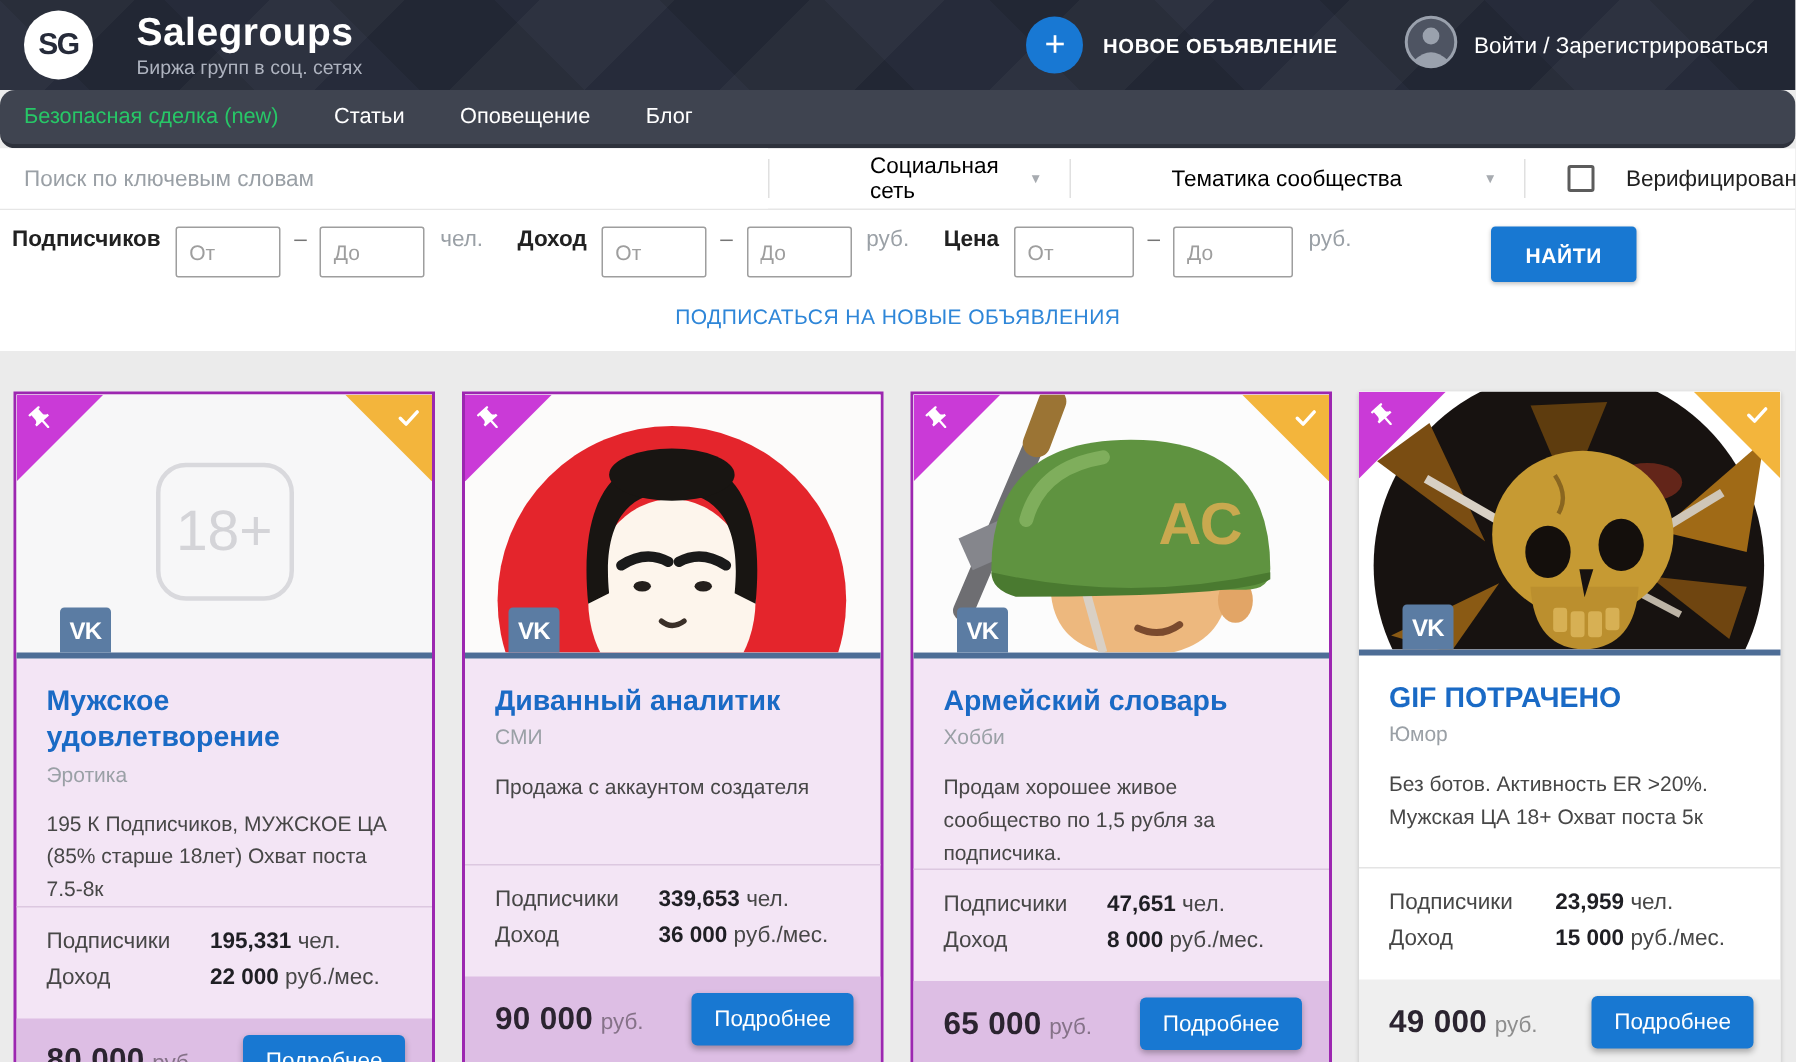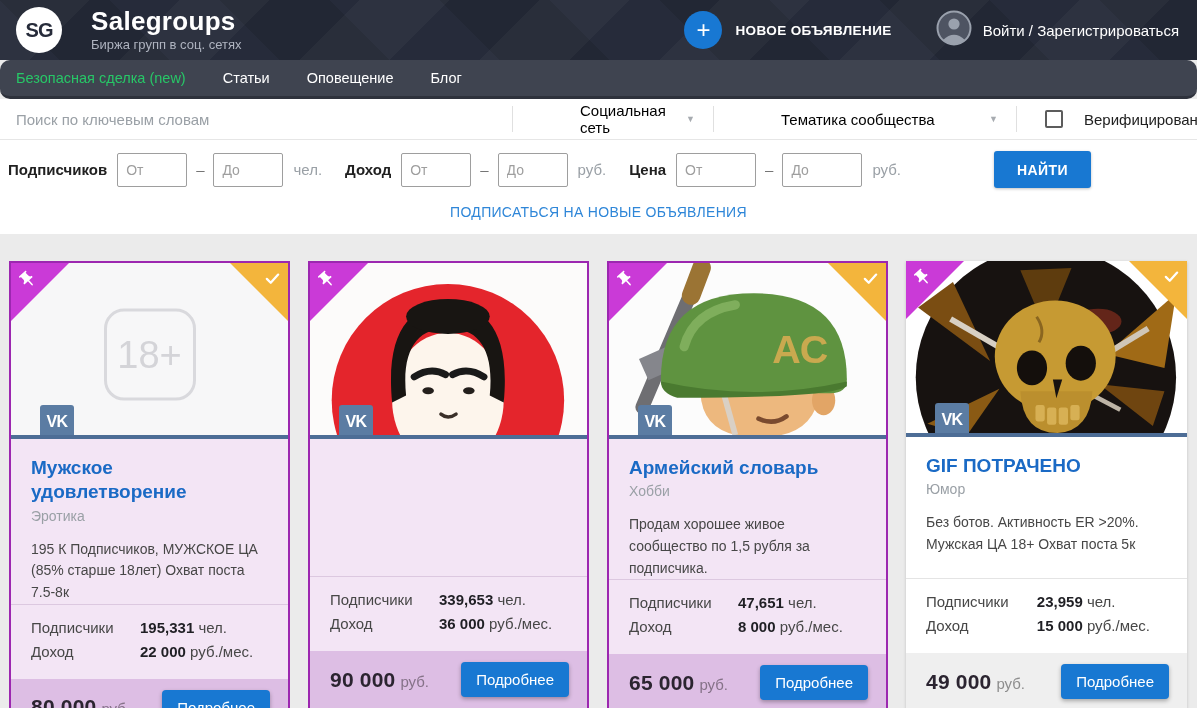--- a/index.html
+++ b/index.html
@@ -45,21 +45,21 @@
   .select { display:flex; align-items:center; justify-content:space-between; cursor:pointer;
     padding:0 18px 0 26px; height:100%; }
   .select.s1 { width:200px; }
   .select.s2 { width:302px; }
   .select-label { color:#000000; font-size:15px;margin-left:41px; }
   .caret { color:#a7abb0; font-size:9px; margin-left:14px; }
   .chk-wrap { display:flex; align-items:center; gap:21px; padding:0 16px 0 28px; width:180px; }
   .chk-box { width:18px; height:18px; border:2px solid #5c5c5c; border-radius:2px; background:#fff; cursor:pointer; flex:0 0 auto; }
   .chk-label { font-size:15px; color:#212121; }
 
-  .row2 { display:flex; align-items:center; padding:11px 0 11px 8px; }
+  .row2 { display:flex; padding:11px 0 11px 8px; }
   .flabel { font-weight:bold; font-size:15px; color:#212121; margin-right:10px; }
   .rinput { width:70px; height:34px; border:1px solid #9e9e9e; border-radius:2px; font-size:14px;
     padding:0 8px; color:#0c4a6e; outline:none; font-family:"Liberation Sans", sans-serif; }
   .rinput.wide { width:80px; }
   .rinput::placeholder { color:#9e9e9e; }
   .dash { color:#757575; font-size:15px; margin:0 9px; }
   .unit { color:#9aa0a6; font-size:15px; margin-left:10px; margin-right:23px; }
   .find-btn { margin-left:auto; margin-right:106px; background:#1878d2; color:#fff; border:none;
     font-weight:bold; font-size:14px; letter-spacing:0.4px; width:97px; height:37px; border-radius:3px;
     cursor:pointer; box-shadow:0 1px 3px rgba(0,0,0,0.25); font-family:"Liberation Sans", sans-serif; }
@@ -245,20 +245,25 @@
           <ellipse cx="123" cy="110" rx="5" ry="3" fill="#241f1c"></ellipse>
           <ellipse cx="158" cy="110" rx="5" ry="3" fill="#241f1c"></ellipse>
           <path d="M134 130 Q 140 135 147 130" stroke="#3a2f28" stroke-width="3" fill="none" stroke-linecap="round"></path>
         </svg>
         <div class="ribbon ribbon-pin">
           <svg viewBox="0 0 24 24" width="19" height="19">
             <path fill="#fff" d="M16 9V4h1c.55 0 1-.45 1-1s-.45-1-1-1H7c-.55 0-1 .45-1 1s.45 1 1 1h1v5c0 1.66-1.34 3-3 3v2h5.97v7l1 1 1-1v-7H19v-2c-1.66 0-3-1.34-3-3z"></path>
           </svg>
         </div>
         <div class="vk-badge">VK</div>
+      </div>
+      <div class="card-body">
+        <h3 class="card-title">Диванный аналитик</h3>
+        <div class="card-cat">СМИ</div>
+        <p class="card-desc">Продажа с аккаунтом создателя</p>
       </div>
       <div class="card-stats">
         <div class="stat-row">
           <span class="stat-label">Подписчики</span>
           <span class="stat-value"><b>339,653</b> <span>чел.</span></span>
         </div>
         <div class="stat-row">
           <span class="stat-label">Доход</span>
           <span class="stat-value"><b>36 000</b> <span>руб./мес.</span></span>
         </div>

